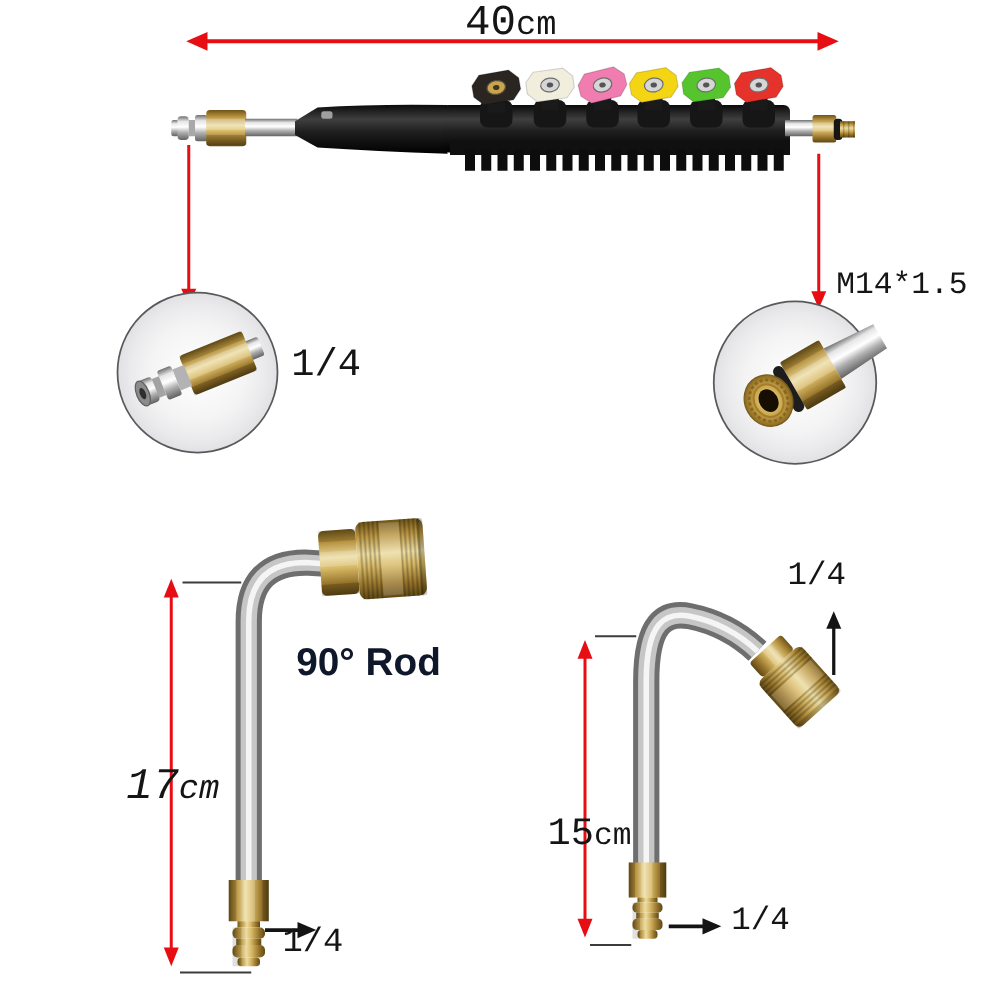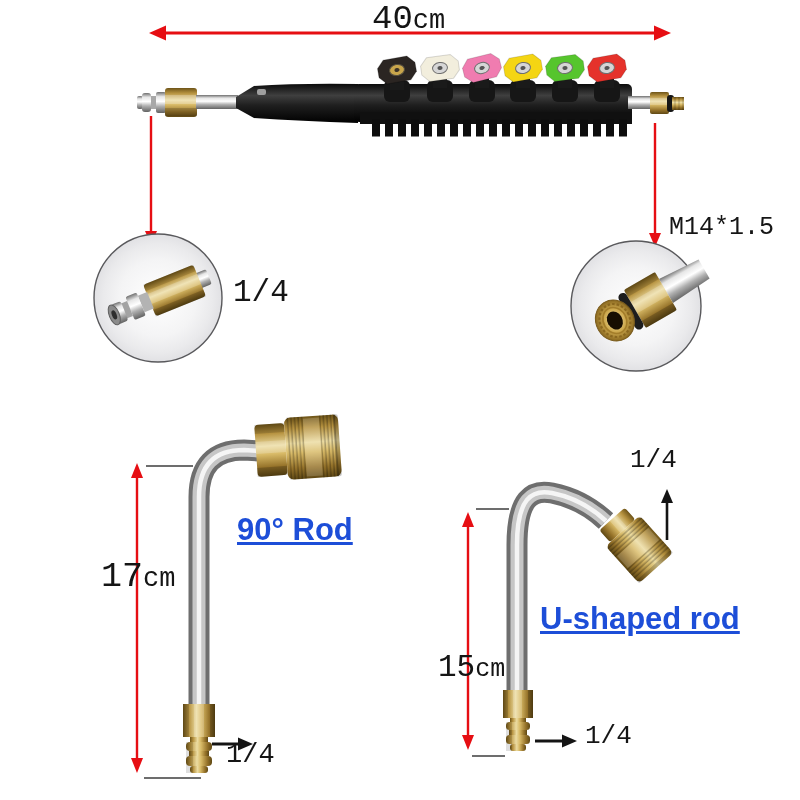--- a/index.html
+++ b/index.html
@@ -3,22 +3,22 @@
 <meta charset="utf-8">
 <style>
   html,body{margin:0;padding:0;background:#ffffff;}
   #canvas{position:relative;width:800px;height:800px;background:#ffffff;overflow:hidden;
           font-family:"Liberation Sans","DejaVu Sans",sans-serif;}
   #art{position:absolute;left:0;top:0;}
   .lbl{position:absolute;color:#151515;line-height:1;white-space:nowrap;
        font-family:"Liberation Mono","DejaVu Sans Mono",monospace;}
   .lbl .v{vertical-align:baseline;}
   .lbl .u{vertical-align:baseline;text-align:right;}
-  .title{position:absolute;color:#1d4ed8;font-weight:700;line-height:1;white-space:nowrap;
-         font-family:"Liberation Sans","DejaVu Sans",sans-serif;text-decoration:underline;}
+  .title{position:absolute;color:#0f172a;font-weight:700;line-height:1;white-space:nowrap;
+         font-family:"Liberation Sans","DejaVu Sans",sans-serif;}
   .redline{stroke:#e60e13;}
   .redfill{fill:#e60e13;}
   .blkline{stroke:#141414;}
   .blkfill{fill:#141414;}
   .tick{stroke:#3c3c3c;stroke-width:1.6;}
 </style>
 </head>
 <body>
 
 <div id="canvas">
@@ -290,27 +290,26 @@
 <div class="lbl" style="left:372px;top:2px;">
   <span class="v" style="font-size:34px;text-align:center;">40</span><span class="u" style="font-size:27px;">cm</span>
 </div>
 
 <div class="lbl" style="left:233px;top:277px;font-size:31px;">1/4</div>
 
 <div class="lbl" style="left:669px;top:215px;font-size:25px;text-align:center;">M14*1.5</div>
 
 <div class="title" style="left:237px;top:514px;font-size:31px;">90° Rod</div>
 
-<div class="lbl" style="left:101px;top:560px;">
+<div class="lbl" style="left:101px;top:612px;font-style:italic;">
   <span class="v" style="font-size:35px;">17</span><span class="u" style="font-size:27px;">cm</span>
 </div>
 
 <div class="lbl" style="left:226px;top:742px;font-size:27px;">1/4</div>
 
-<div class="title" style="left:540px;top:603px;font-size:31px;">U-shaped rod</div>
 
 <div class="lbl" style="left:438px;top:613px;margin-top:39px;">
   <span class="v" style="font-size:31px;">15</span><span class="u" style="font-size:25px;">cm</span>
 </div>
 
 <div class="lbl" style="left:630px;top:447px;font-size:26px;">1/4</div>
 
 <div class="lbl" style="left:585px;top:723px;font-size:26px;">1/4</div>
 
 </div>

